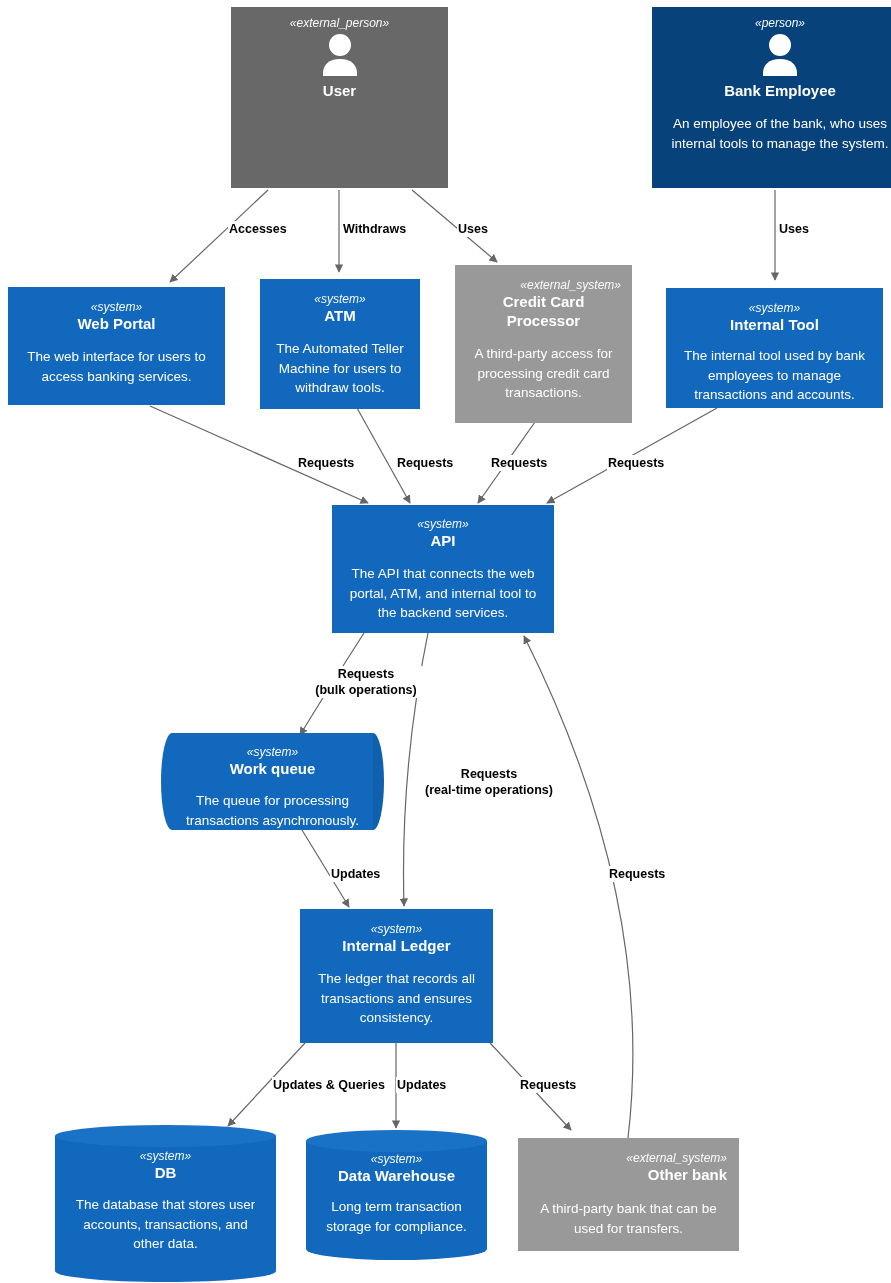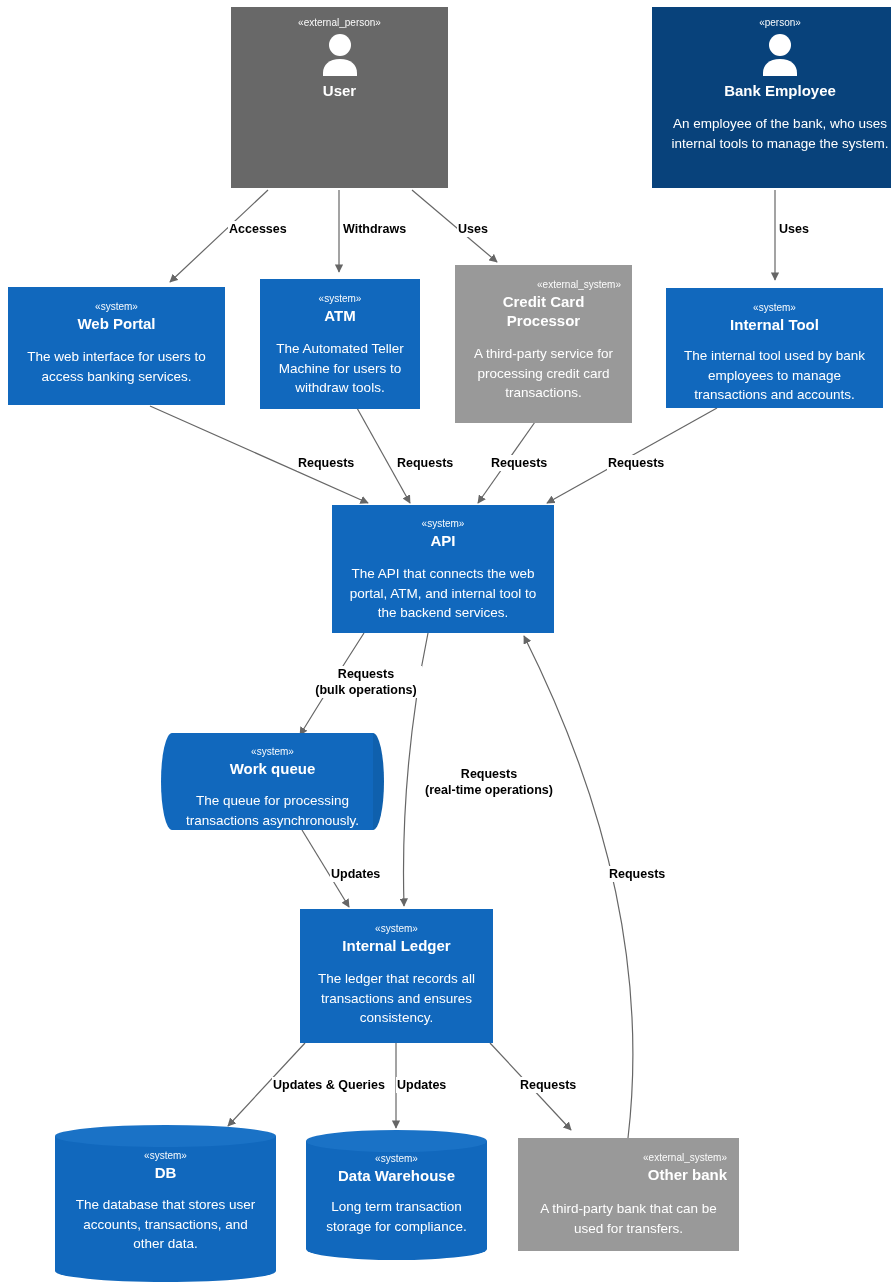--- a/index.html
+++ b/index.html
@@ -30,21 +30,22 @@
     flex-direction:column;
     align-items:center;
     z-index:3;
   }
   .node.person    { background:#08427B; }
   .node.system    { background:#1168BD; }
   .node.extsystem { background:#999999;align-items:flex-end; }
   .node.extperson { background:#686868; }
 
   .stereo{
-    font-size:10px;
+    font-style:italic;
+    font-size:12px;
     line-height:14px;
     font-weight:400;
     color:#ffffff;
     opacity:.97;
     white-space:nowrap;
   }
   .title{
     font-size:15px;
     font-weight:bold;
     line-height:19px;
@@ -190,21 +191,21 @@
 
   <div class="node system" style="left:260px; top:279px; width:160px; height:130px; padding:13px 11px 0 11px;">
     <div class="stereo">«system»</div>
     <div class="title">ATM</div>
     <div class="desc" style="margin-top:14px;">The Automated Teller Machine for users to withdraw tools.</div>
   </div>
 
   <div class="node extsystem" style="left:455px; top:265px; width:177px; height:158px; padding:13px 11px 0 11px;">
     <div class="stereo">«external_system»</div>
     <div class="title">Credit Card Processor</div>
-    <div class="desc" style="margin-top:14px;">A third-party service for processing credit card transactions.</div>
+    <div class="desc" style="margin-top:14px;">A third-party access for processing credit card transactions.</div>
   </div>
 
   <div class="node system" style="left:666px; top:288px; width:217px; height:120px; padding:13px 10px 0 10px;">
     <div class="stereo">«system»</div>
     <div class="title">Internal Tool</div>
     <div class="desc" style="margin-top:12px;">The internal tool used by bank employees to manage transactions and accounts.</div>
   </div>
 
   <div class="node system" style="left:332px; top:505px; width:222px; height:128px; padding:12px 12px 0 12px;">
     <div class="stereo">«system»</div>

